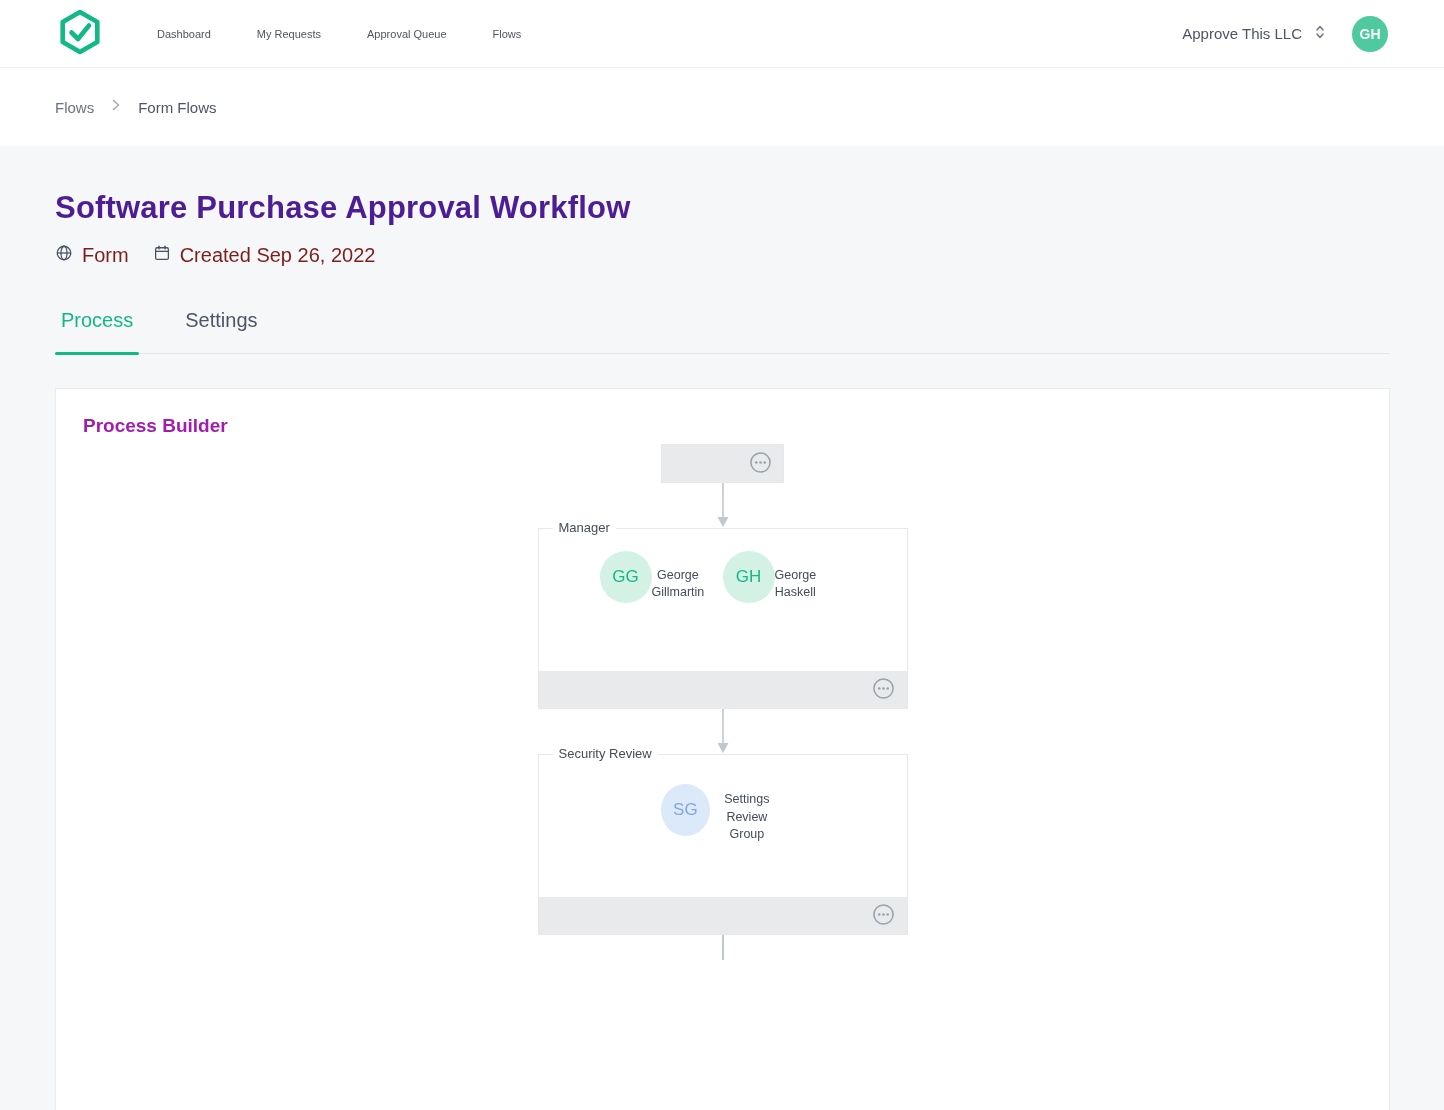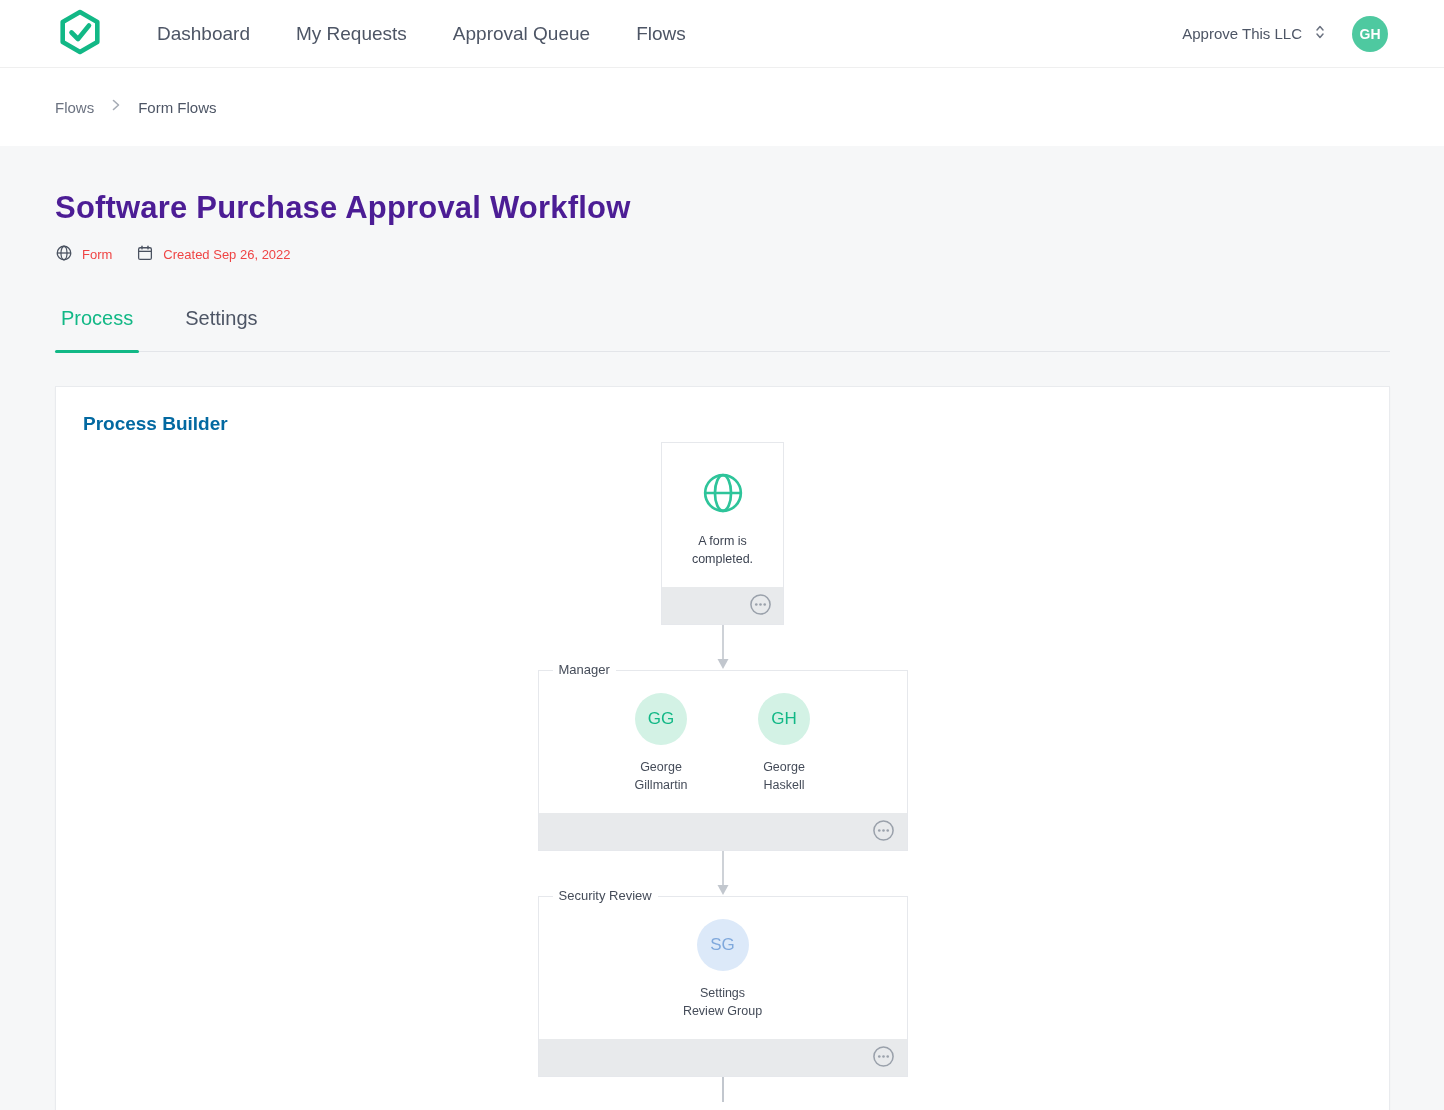--- a/index.html
+++ b/index.html
@@ -28,21 +28,21 @@
     height: 68px;
     display: flex;
     align-items: center;
     padding: 0 56px 0 55px;
     background: #fff;
     border-bottom: 1px solid #efefef;
   }
   .logo { width: 50px; height: 50px; display: flex; align-items: center; justify-content: center; cursor: pointer; }
   .main-nav { display: flex; align-items: center; gap: 46px; margin-left: 52px; }
   .nav-item {
-    font-size: 19px;
+    font-size: 11px;
     color: #4d5565;
     text-decoration: none;
     cursor: pointer;
   }
   .nav-right { margin-left: auto; display: flex; align-items: center; gap: 26px; }
   .org-selector { display: flex; align-items: center; gap: 12px; cursor: pointer; font-size: 15px; color: #4d5565; }
   .topbar-avatar {
     width: 36px; height: 36px; border-radius: 50%;
     background: var(--topbar-avatar-bg); color: var(--topbar-avatar-fg);
     display: flex; align-items: center; justify-content: center;
@@ -68,21 +68,21 @@
     padding: 44px 54px 0 55px;
   }
   .page-title {
     margin: 0;
     font-size: 31px;
     font-weight: 700;
     color: #4c1d95;
     letter-spacing: 0.2px;
   }
   .meta-row { display: flex; align-items: center; gap: 24px; margin-top: 18px; }
-  .meta-item { display: flex; align-items: center; gap: 9px; font-size: 13px; color: #ef4444; }
+  .meta-item { display: flex; align-items: center; gap: 9px; font-size: 20px; color: #7f1d1d; }
 
   .tabs { display: flex; gap: 40px; margin-top: 42px; border-bottom: 1px solid #e3e5e9; }
   .tab {
     position: relative;
     padding: 0 6px 21px 6px;
     font-size: 20px;
     color: #4d5565;
     cursor: pointer;
   }
   .tab.active { color: var(--accent); }
@@ -101,21 +101,21 @@
     background: #ffffff;
     border: 1px solid #e9ebee;
     box-shadow: 0 1px 2px rgba(20,30,50,0.03);
     min-height: 760px;
     padding: 26px 27px 0 27px;
   }
   .card-title {
     margin: 0;
     font-size: 19px;
     font-weight: 600;
-    color: #0369a1;
+    color: #a21caf;
   }
 
   .flow {
     display: flex;
     flex-direction: column;
     align-items: center;
     margin-top: 7px;
   }
 
   
@@ -178,21 +178,21 @@
   .approver-row {
     height: 142px;
     display: flex;
     justify-content: center;
     align-items: flex-start;
     padding-top: 22px;
   }
   .approver {
     width: 123px;
     display: flex;
-    flex-direction: column;
+    flex-direction: row;
     align-items: center;
   }
   .avatar {
     width: 52px; height: 52px;
     border-radius: 50%;
     display: flex; align-items: center; justify-content: center;
     font-size: 17px;
     font-weight: 500;
   }
   .avatar.green { background: var(--avatar-green-bg); color: var(--avatar-green-fg); }
@@ -282,33 +282,20 @@
     <div class="tab active">Process</div>
     <div class="tab">Settings</div>
   </div>
 
   <section class="card">
     <h2 class="card-title">Process Builder</h2>
 
     <div class="flow">
 
       <div class="trigger-node">
-        <div class="trigger-body">
-          <span>
-            <svg width="46" height="46" viewBox="0 0 24 24" fill="none">
-              <circle cx="12" cy="12" r="9.3" stroke="#2ec49a" stroke-width="1.4"></circle>
-              <ellipse cx="12" cy="12" rx="4.2" ry="9.3" stroke="#2ec49a" stroke-width="1.4"></ellipse>
-              <line x1="2.7" y1="12" x2="21.3" y2="12" stroke="#2ec49a" stroke-width="1.4"></line>
-            </svg>
-          </span>
-          <div class="trigger-label">
-            <span class="name-line">A form is</span>
-            <span class="name-line">completed.</span>
-          </div>
-        </div>
         <div class="node-footer">
           <button class="more-btn">
             <span>
               <svg width="23" height="23" viewBox="0 0 24 24" fill="none">
                 <circle cx="12" cy="12" r="10" stroke="#9aa1ab" stroke-width="1.6"></circle>
                 <circle cx="7.6" cy="12" r="1.35" fill="#9aa1ab"></circle>
                 <circle cx="12" cy="12" r="1.35" fill="#9aa1ab"></circle>
                 <circle cx="16.4" cy="12" r="1.35" fill="#9aa1ab"></circle>
               </svg>
             </span>

